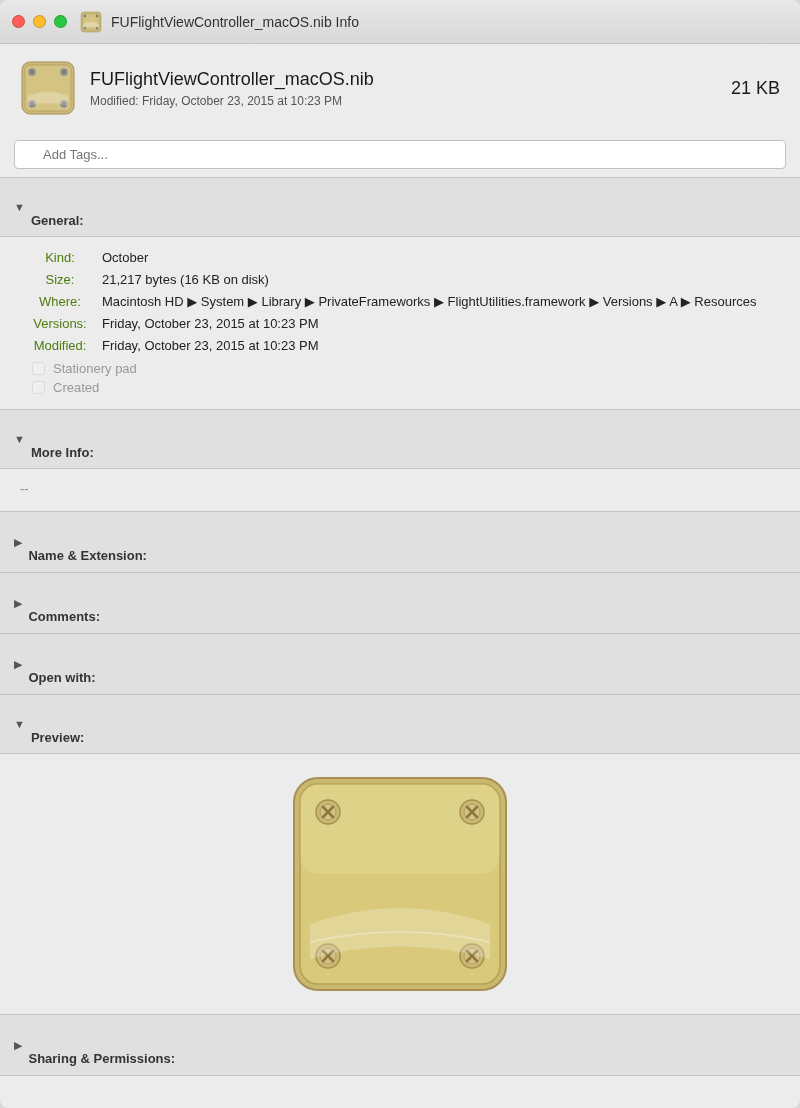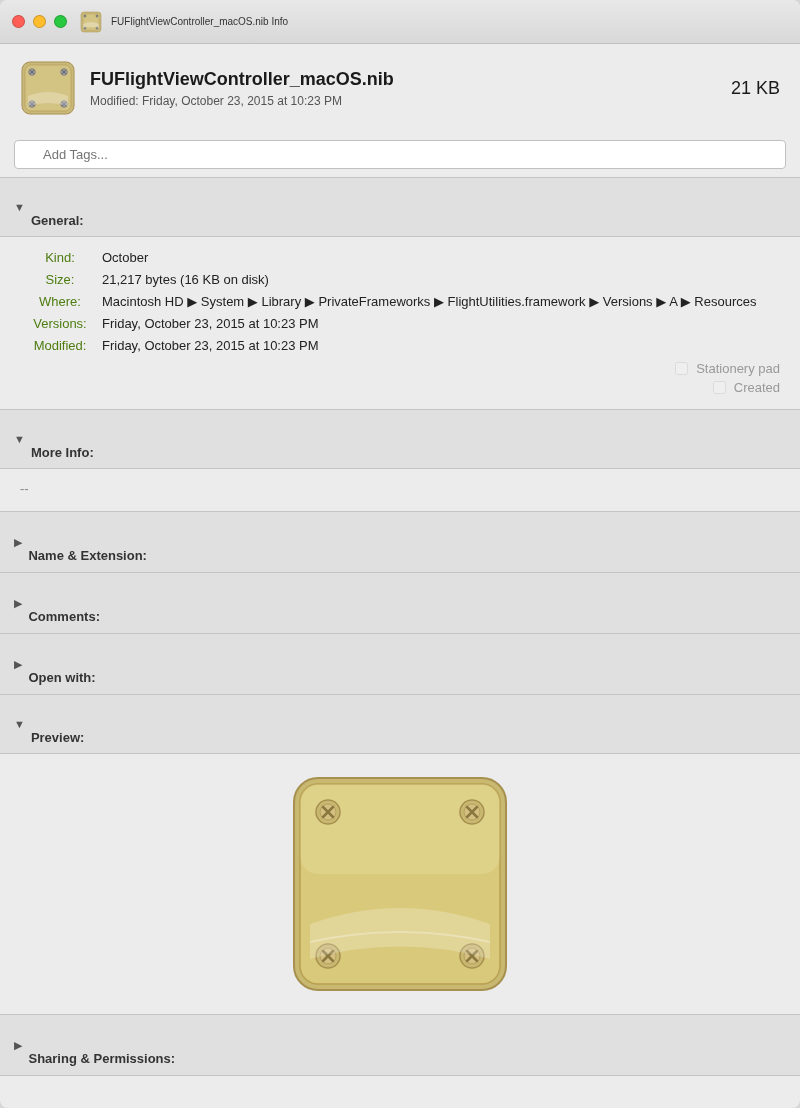--- a/index.html
+++ b/index.html
@@ -52,21 +52,21 @@
     .traffic-light.minimize { background: #ffbd2e; }
     .traffic-light.maximize { background: #28c940; }
 
     .titlebar-icon {
       width: 24px;
       height: 24px;
       margin-right: 8px;
     }
 
     .titlebar-title {
-      font-size: 10px;
+      font-size: 14px;
       font-weight: 500;
       color: #333;
     }
 
     
     .content {
       flex: 1;
       padding: 0;
       overflow-y: auto;
     }
@@ -79,21 +79,21 @@
       gap: 14px;
       background: #ececec;
     }
 
     .file-info {
       flex: 1;
     }
 
     .file-name {
       font-size: 18px;
-      font-weight: 700;
+      font-weight: 400;
       color: #1a1a1a;
       line-height: 1.3;
     }
 
     .file-modified {
       font-size: 12px;
       color: #555;
       margin-top: 2px;
     }
 
@@ -181,21 +181,20 @@
       color: #222;
     }
 
     
     .checkbox-row {
       display: flex;
       align-items: center;
       gap: 8px;
       margin-top: 4px;
       margin-left: 12px;
-      justify-content: flex-end;
     }
 
     .checkbox-input {
       width: 13px;
       height: 13px;
       accent-color: #555;
       opacity: 0.5;
     }
 
     .checkbox-label {

